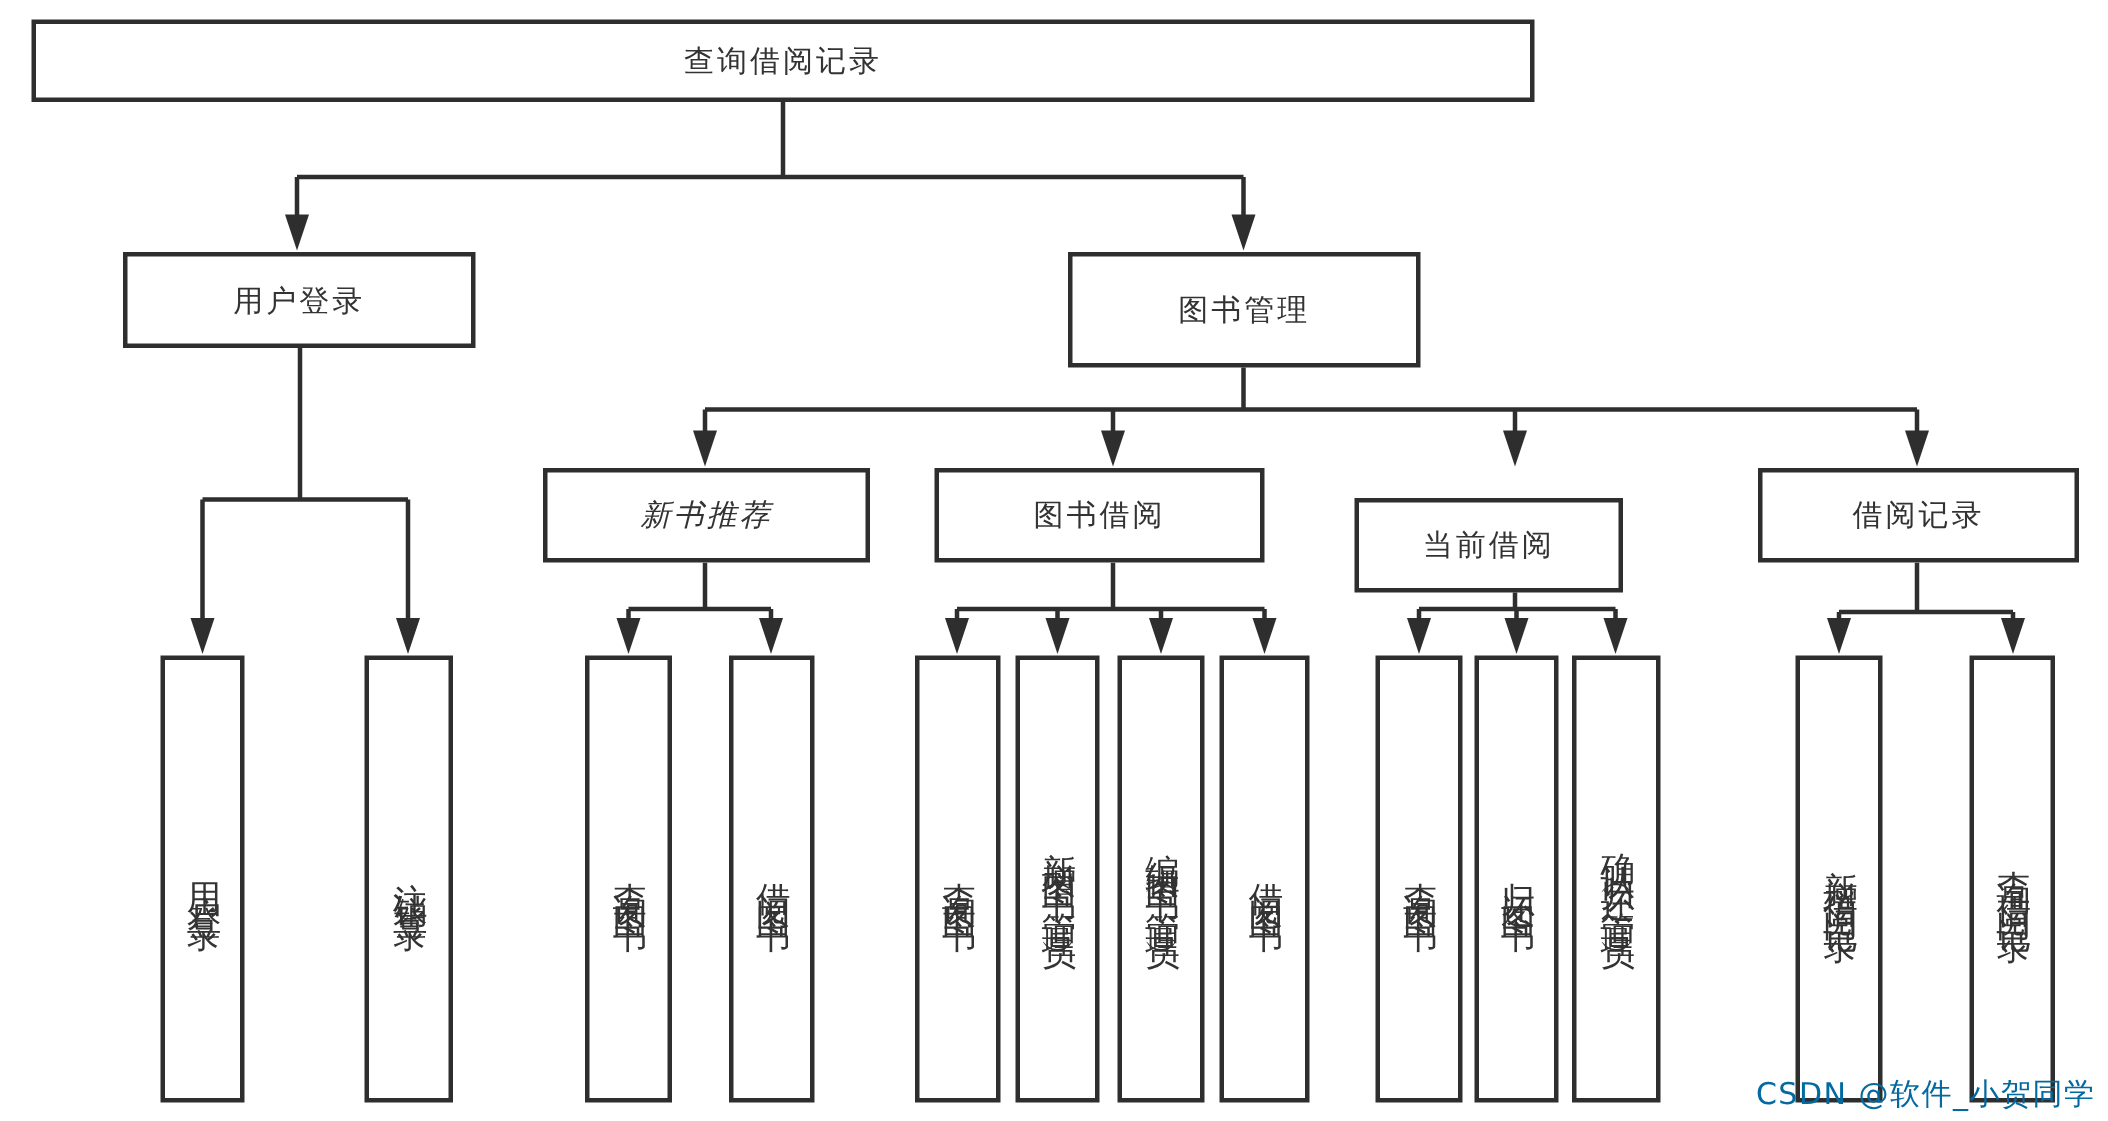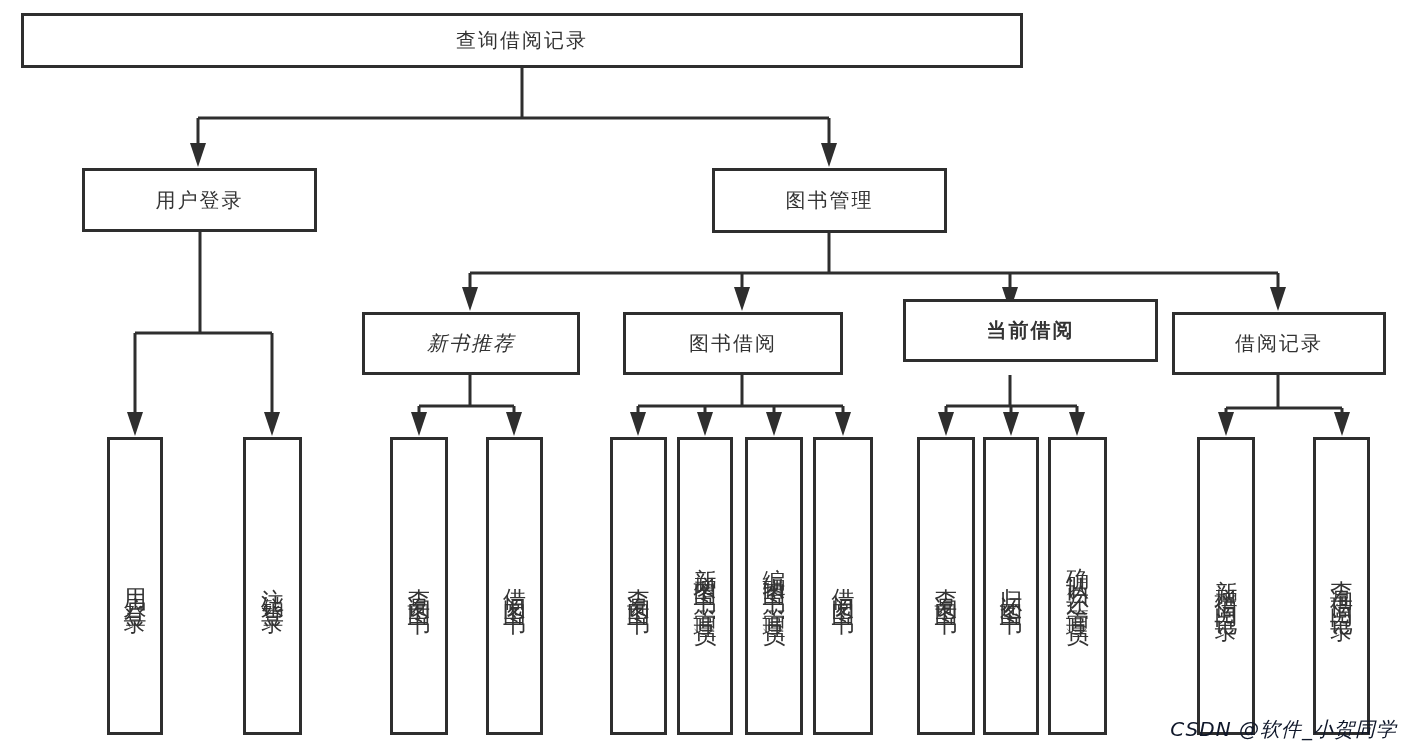--- a/index.html
+++ b/index.html
@@ -26,24 +26,23 @@
     writing-mode:vertical-rl;
     text-orientation:mixed;
     font-size:23px;
     line-height:1;
   }
   .v-label { letter-spacing:8px; white-space:nowrap; }
   .watermark {
     position:absolute;
     right:8px; bottom:4px;
     font-size:20px;
-    color:#0f172a;
+    color:#0369a1;
     letter-spacing:1px;
     white-space:nowrap;
-    font-style:italic;
   }
 </style>
 </head>
 <body>
 
 <div id="canvas">
 
   <svg id="connector-svg" width="1405" height="747" viewBox="0 0 1405 747">
 
     <path d="M522 68 V118 M198 118 H829 M198 118 V147 M829 118 V147" stroke="#2e2e2e" stroke-width="3" fill="none"></path>
@@ -80,31 +79,31 @@
     <polygon points="1334,412 1350,412 1342,436" fill="#2e2e2e"></polygon>
   </svg>
 
   <div class="box" style="left:21px;top:13px;width:1002px;height:55px;">
     <span class="h-label">查询借阅记录</span>
   </div>
 
   <div class="box" style="left:82px;top:168px;width:235px;height:64px;">
     <span class="h-label">用户登录</span>
   </div>
-  <div class="box" style="left:712px;top:168px;width:235px;height:65px;">
+  <div class="box" style="left:712px;top:168px;width:235px;height:77px;">
     <span class="h-label">图书管理</span>
   </div>
 
   <div class="box" style="left:362px;top:312px;width:218px;height:63px;font-style:italic;">
     <span class="h-label">新书推荐</span>
   </div>
   <div class="box" style="left:623px;top:312px;width:220px;height:63px;">
     <span class="h-label">图书借阅</span>
   </div>
-  <div class="box" style="left:903px;top:299px;width:255px;height:63px;font-weight:bold;">
+  <div class="box" style="left:903px;top:332px;width:179px;height:63px;">
     <span class="h-label">当前借阅</span>
   </div>
   <div class="box" style="left:1172px;top:312px;width:214px;height:63px;">
     <span class="h-label">借阅记录</span>
   </div>
 
   <div class="box v-box" style="left:107px;top:437px;width:56px;height:298px;">
     <span class="v-label">用户登录</span>
   </div>
   <div class="box v-box" style="left:243px;top:437px;width:59px;height:298px;">

